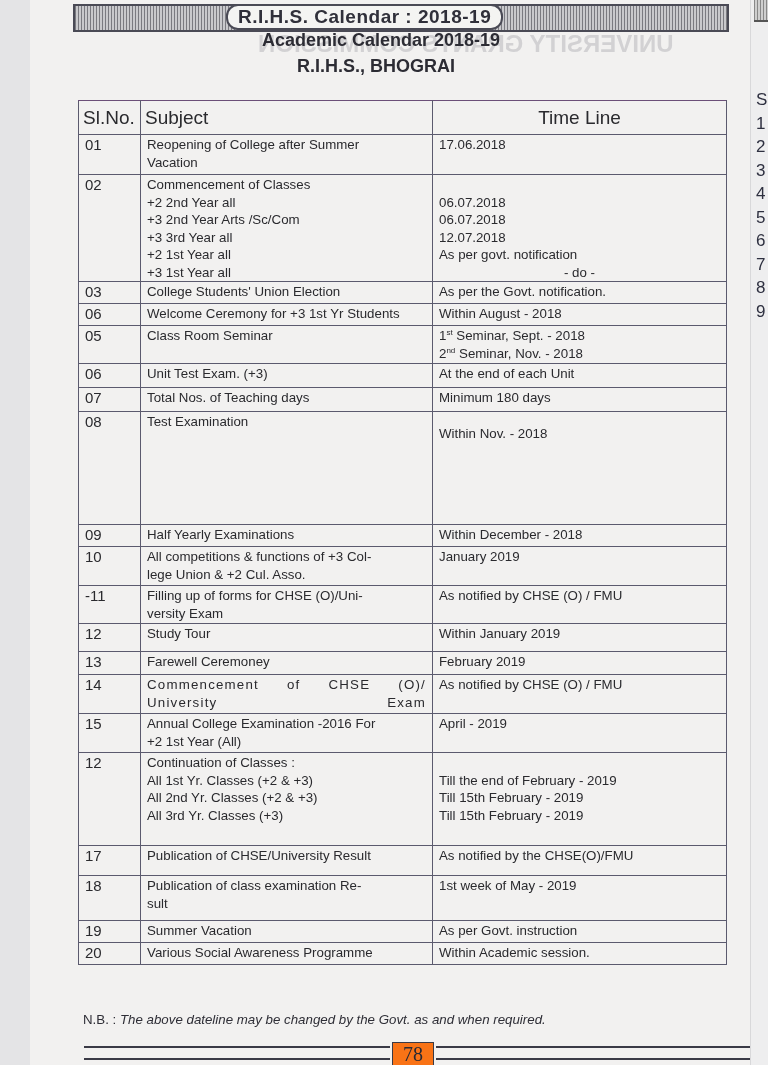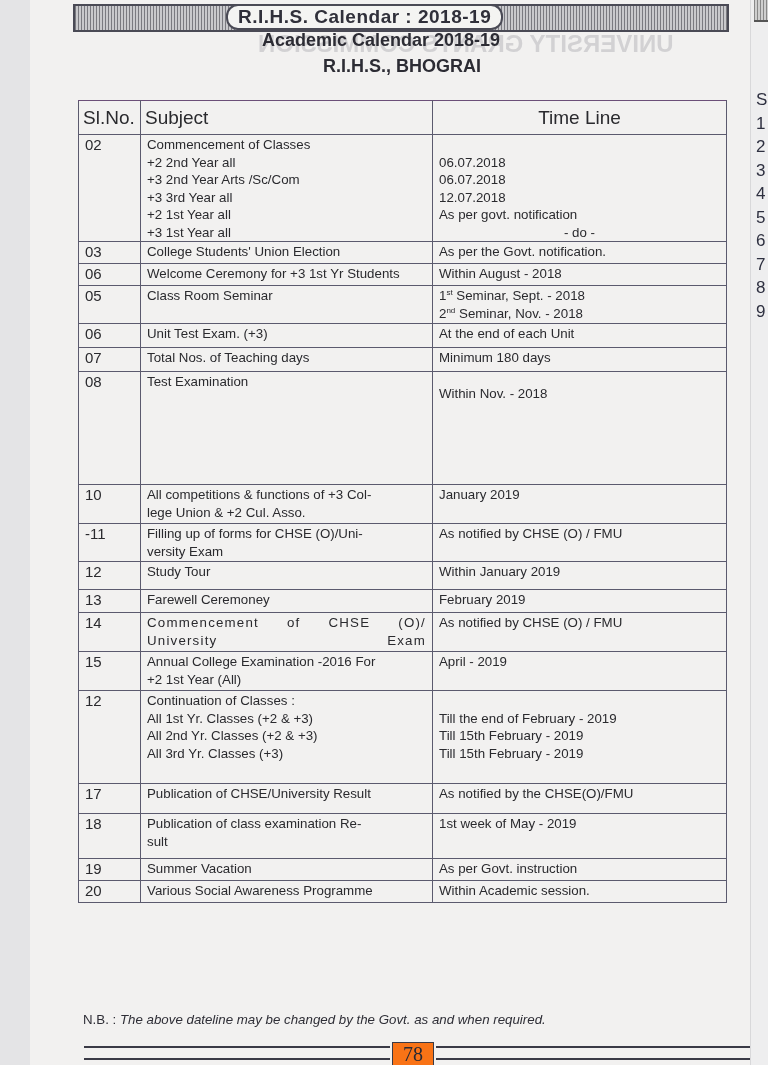--- a/index.html
+++ b/index.html
@@ -39,21 +39,21 @@
     border: 2px solid #4a4a55; border-radius: 12px;
     font-size: 19px; font-weight: bold; letter-spacing: 0.5px;
     line-height: 22px; color: #30303a;
   }
   .title-1 {
     position: absolute; left: 0; width: 768px; top: 30px; text-align: left;
     font-size: 18px; font-weight: bold; color: #2c2c34;
   }
   .title-1 span { position: absolute; left: 262px; }
   .title-2 {
-    position: absolute; top: 56px; left: 323px;
+    position: absolute; top: 56px; left: 297px;
     font-size: 18px; font-weight: bold; color: #2c2c34;
   }
   .bleed {
     position: absolute; color: #b8b8bc; opacity: 0.55; font-size: 16px;
     white-space: nowrap; pointer-events: none;
   }
   table.cal {
     position: absolute; left: 78px; top: 100px; width: 649px;
     border-collapse: collapse; table-layout: fixed;
     font-size: 13.3px; line-height: 17.5px;
@@ -121,20 +121,30 @@
 
 <table class="cal">
   <thead>
     <tr>
       <th class="c-no">Sl.No.</th>
       <th class="c-sub">Subject</th>
       <th class="c-time">Time Line</th>
     </tr>
   </thead>
   <tbody id="cal-body">
+      <tr style="height: 40px;">
+        <td class="no">01</td>
+        <td>
+          <span class="line">Reopening of College after Summer</span>
+          <span class="line">Vacation</span>
+        </td>
+        <td class="time">
+          <span class="line">17.06.2018</span>
+        </td>
+      </tr>
       <tr style="height: 103px;">
         <td class="no">02</td>
         <td>
           <span class="line">Commencement of Classes</span>
           <span class="line">+2 2nd Year all</span>
           <span class="line">+3 2nd Year Arts /Sc/Com</span>
           <span class="line">+3 3rd Year all</span>
           <span class="line">+2 1st Year all</span>
           <span class="line">+3 1st Year all</span>
         </td>
@@ -196,20 +206,29 @@
       <tr style="height: 113px;">
         <td class="no">08</td>
         <td>
           <span class="line">Test Examination</span>
         </td>
         <td class="time">
           <span class="line" style="height: 12px;">&nbsp;</span>
           <span class="line">Within Nov. - 2018</span>
         </td>
       </tr>
+      <tr style="height: 22px;">
+        <td class="no">09</td>
+        <td>
+          <span class="line">Half Yearly Examinations</span>
+        </td>
+        <td class="time">
+          <span class="line">Within December - 2018</span>
+        </td>
+      </tr>
       <tr style="height: 39px;">
         <td class="no">10</td>
         <td>
           <span class="line">All competitions &amp; functions of +3 Col-</span>
           <span class="line">lege Union &amp; +2 Cul. Asso.</span>
         </td>
         <td class="time">
           <span class="line">January 2019</span>
         </td>
       </tr>

